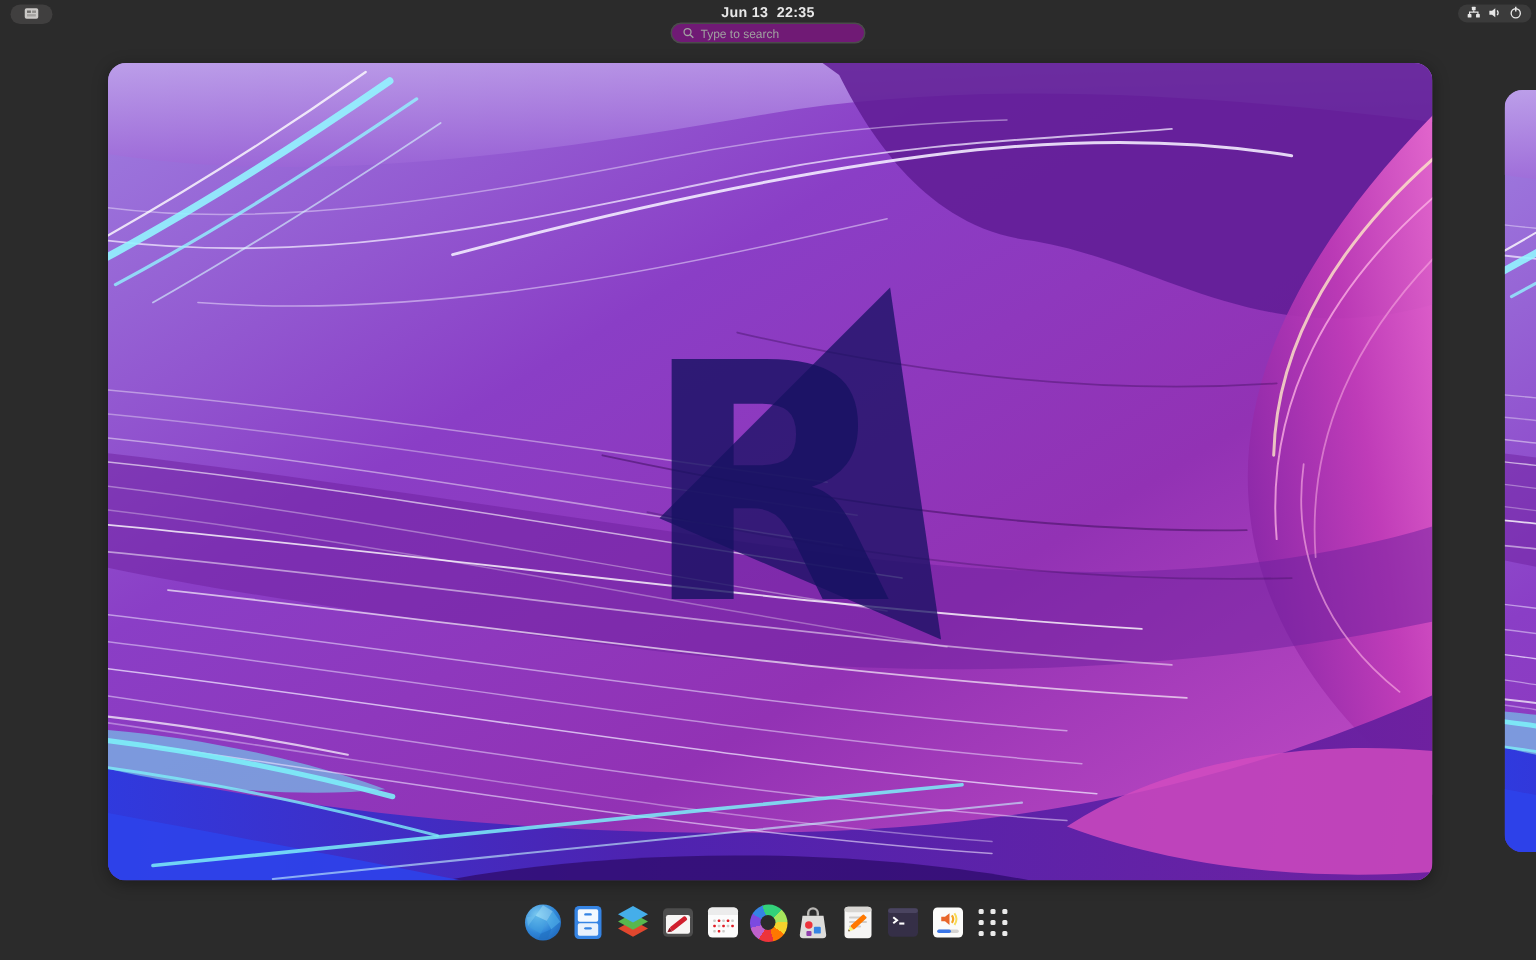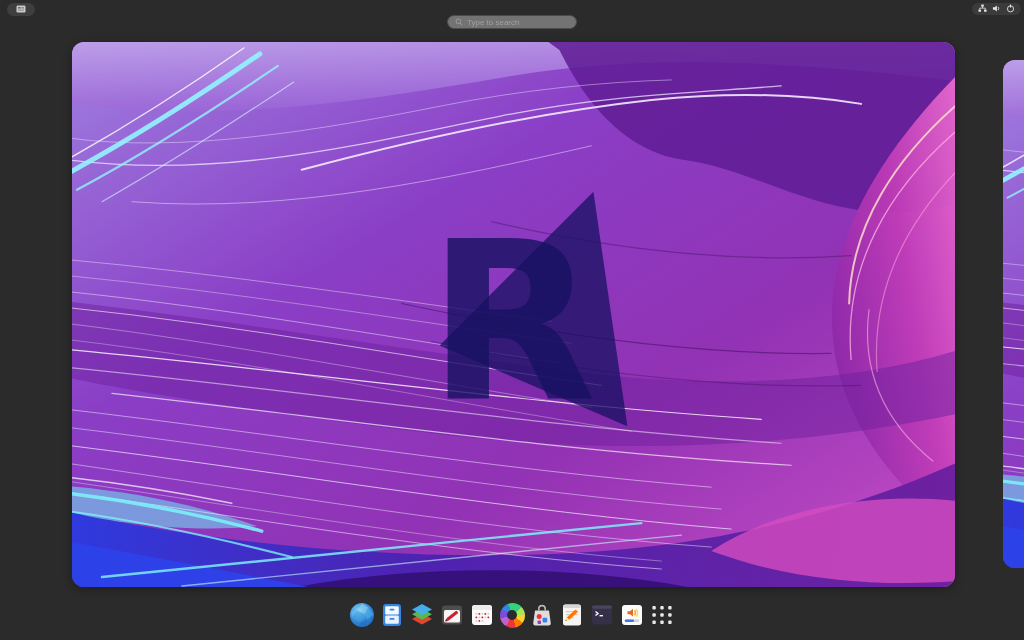--- a/index.html
+++ b/index.html
@@ -19,21 +19,21 @@
     font-size:9.5px;font-weight:bold;color:#e8e8e8;white-space:pre;letter-spacing:.2px;
   }
   .system-pill{
     position:absolute;right:3px;top:2.5px;height:12px;border-radius:6px;
     background:#3b3b3b;display:flex;align-items:center;gap:5px;padding:0 6px;
   }
   .system-pill svg{width:9px;height:9px;display:block}
   
   .search-pill{
     position:absolute;left:447px;top:15px;width:130px;height:14px;border-radius:8px;
-    background:#737373;border:1px solid #4b4b4b;box-sizing:border-box;
+    background:#701a75;border:1px solid #4b4b4b;box-sizing:border-box;
     display:flex;align-items:center;gap:4px;padding:0 7px;
   }
   .search-pill svg{width:8px;height:8px;flex:none}
   .search-pill input{
     flex:1;min-width:0;background:transparent;border:none;outline:none;
     font-size:8px;color:#cfcfcf;font-family:"Liberation Sans",sans-serif;padding:0;
   }
   .search-pill input::placeholder{color:#a0a0a0}
   
   .ws-main{
@@ -176,20 +176,21 @@
 
 <div class="topbar">
   <div class="tray-pill">
     <svg viewBox="0 0 10 10">
       <rect x="0.5" y="1.5" width="9" height="7" rx="1.2" fill="#cbc9c7"></rect>
       <rect x="2" y="3" width="2.6" height="1.6" fill="#6e6c6a"></rect>
       <rect x="5.4" y="3" width="2.6" height="1.6" fill="#8e8c8a"></rect>
       <rect x="2" y="5.4" width="5.9" height="1.6" fill="#a3a19f"></rect>
     </svg>
   </div>
+  <div class="clock">Jun 13  22:35</div>
   <div class="system-pill">
     <svg viewBox="0 0 10 10">
       <rect x="3.6" y="0.5" width="2.8" height="2.6" rx=".4" fill="#e6e6e6"></rect>
       <path d="M5,3.2 V4.6 M1.9,6 V4.6 H8.1 V6" stroke="#e6e6e6" stroke-width=".9" fill="none"></path>
       <rect x="0.5" y="6" width="2.8" height="2.6" rx=".4" fill="#e6e6e6"></rect>
       <rect x="6.7" y="6" width="2.8" height="2.6" rx=".4" fill="#e6e6e6"></rect>
     </svg>
     <svg viewBox="0 0 10 10">
       <polygon points="1,3.6 3,3.6 5.4,1.6 5.4,8.4 3,6.4 1,6.4" fill="#e6e6e6"></polygon>
       <path d="M6.8,3.2 a3,3 0 0 1 0,3.6" stroke="#e6e6e6" stroke-width="1" fill="none"></path>

